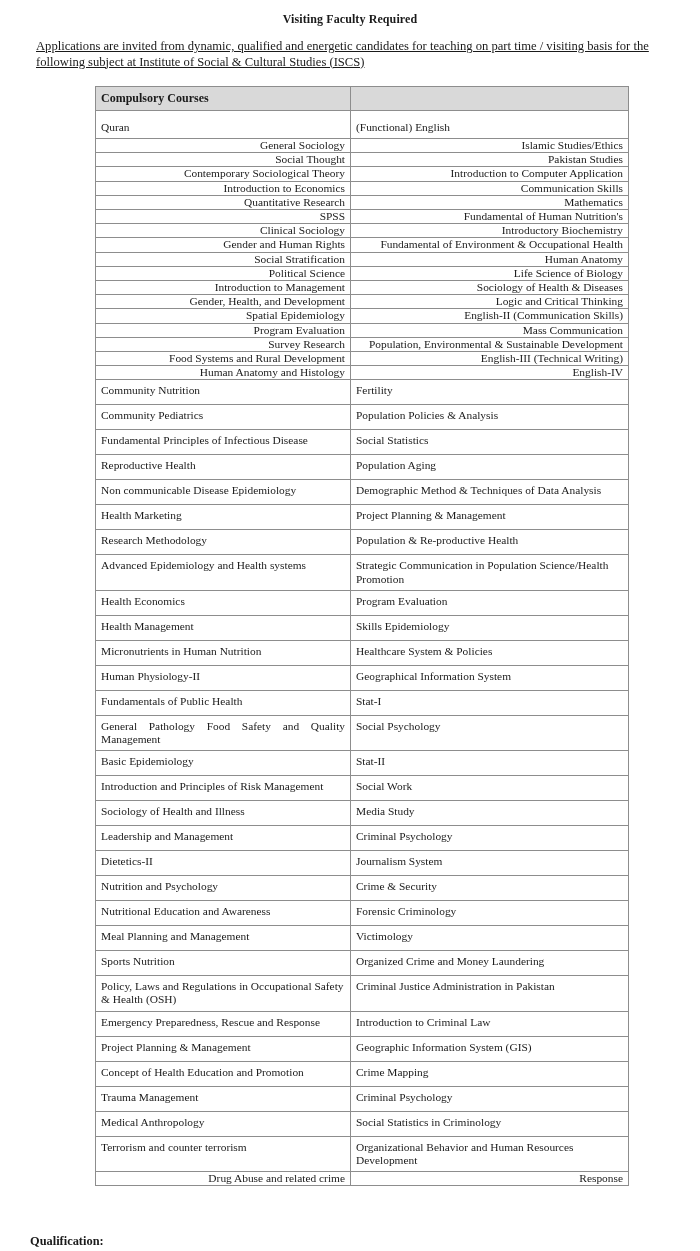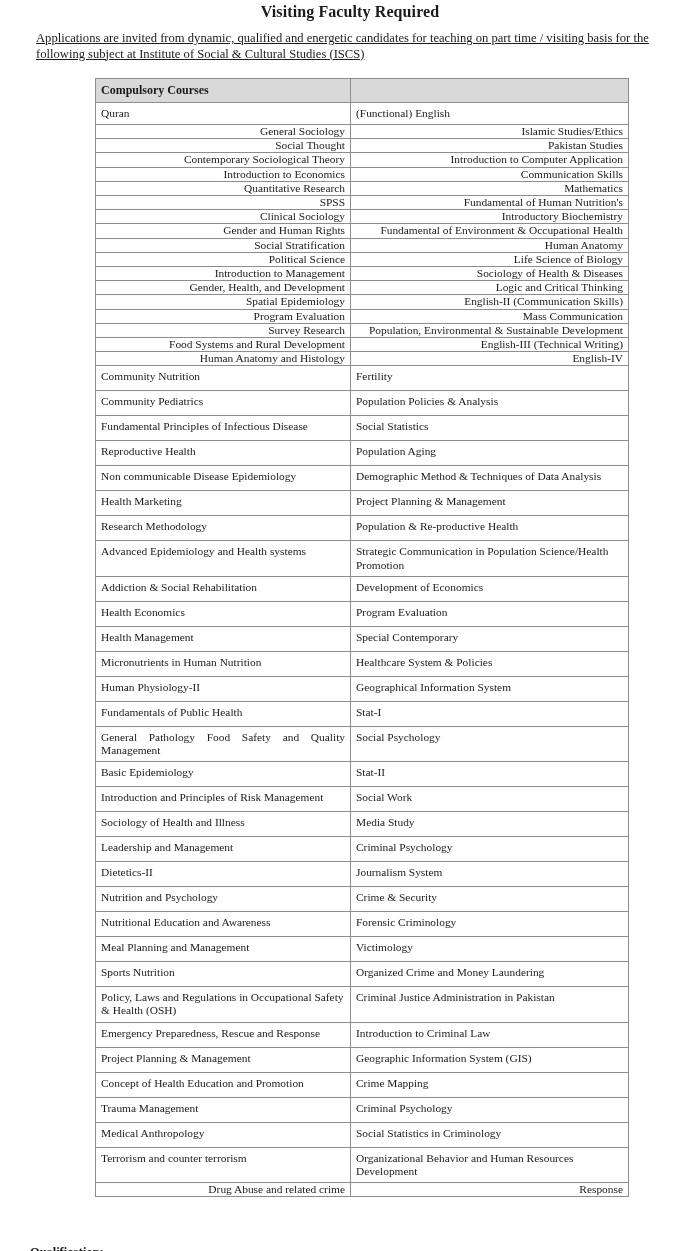--- a/index.html
+++ b/index.html
@@ -20,23 +20,23 @@
     width: 700px;
     height: 1251px;
     position: relative;
     box-sizing: border-box;
   }
 
   
   .doc-title {
     text-align: center;
     font-weight: bold;
-    font-size: 16px;
+    font-size: 12px;
     letter-spacing: 0.1px;
-    margin: 4px 0 0 0;
+    margin: 12px 0 0 0;
     padding: 0;
     line-height: 15px;
   }
 
   
   .intro {
     margin: 12px 36px 0 36px;
     font-size: 12.6px;
     line-height: 15.5px;
     text-align: left;
@@ -69,21 +69,21 @@
   table.courses thead th {
     background: #d9d9d9;
     font-weight: bold;
     font-size: 12px;
     padding: 4px 5px 5px 5px;
     line-height: 14px;
   }
 
   
   tr.h-compact td { padding-top: 0px; padding-bottom: 0px; height: 13px; text-align: right; }
-  tr.h-normal  td { padding-top: 4px; padding-bottom: 3px; height: 14px; }
+  tr.h-normal  td { padding-top: 10px; padding-bottom: 3px; height: 14px; }
   tr.h-tall    td { padding-top: 4px; padding-bottom: 4px; height: 16px; }
 
   td.justify {
     text-align: justify;
     text-align-last: justify;
   }
   td.justify .second-line {
     display: block;
     text-align: right;
     text-align-last: left;
@@ -226,30 +226,26 @@
           </tr>
           <tr class="h-tall">
             <td>Research Methodology</td>
             <td>Population &amp; Re-productive Health</td>
           </tr>
           <tr class="h-tall">
             <td>Advanced Epidemiology and Health systems</td>
             <td>Strategic Communication in Population Science/Health Promotion</td>
           </tr>
           <tr class="h-tall">
-            <td>Addiction &amp; Social Rehabilitation</td>
-            <td>Development of Economics</td>
-          </tr>
-          <tr class="h-tall">
             <td>Health Economics</td>
             <td>Program Evaluation</td>
           </tr>
           <tr class="h-tall">
             <td>Health Management</td>
-            <td>Special Contemporary</td>
+            <td>Skills Epidemiology</td>
           </tr>
           <tr class="h-tall">
             <td>Micronutrients in Human Nutrition</td>
             <td>Healthcare System &amp; Policies</td>
           </tr>
           <tr class="h-tall">
             <td>Human Physiology-II</td>
             <td>Geographical Information System</td>
           </tr>
           <tr class="h-tall">

